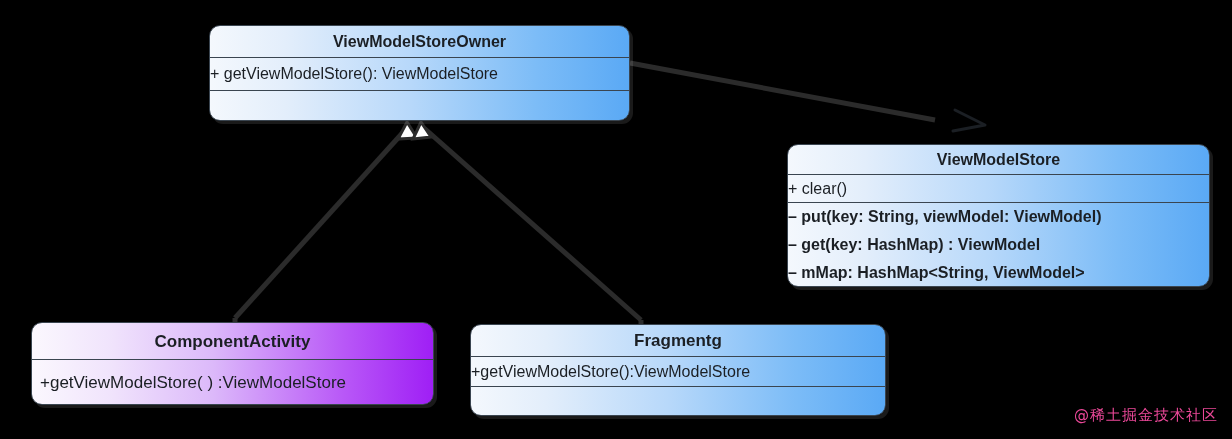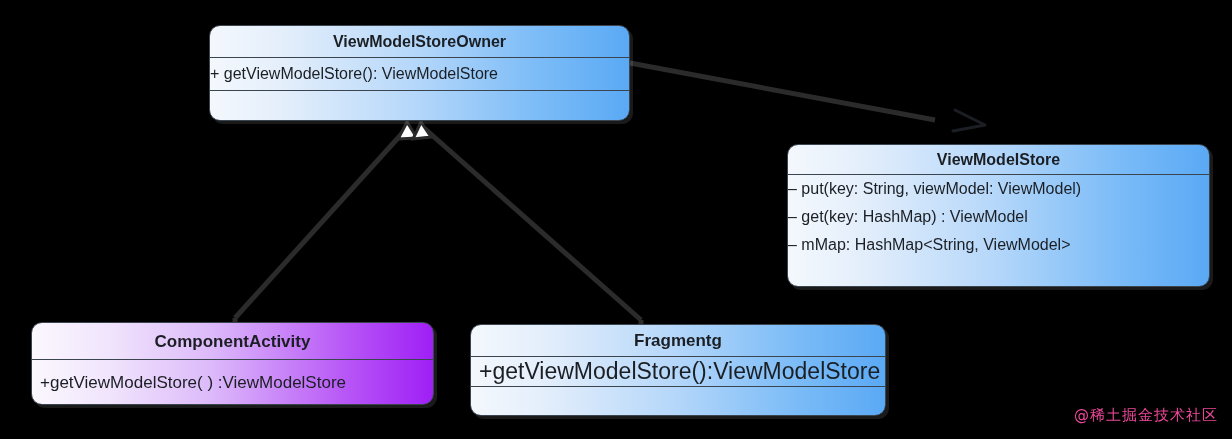--- a/index.html
+++ b/index.html
@@ -58,29 +58,29 @@
   
   #box-vmso { left: 209px; top: 25px; width: 421px; height: 96px; }
   #box-vmso .cls-header { height: 31px; font-size: 16px; }
   #box-vmso .r1 { height: 32px; font-size: 16px; }
   #box-vmso .r2 { height: 31px; }
 
   #box-vms { left: 787px; top: 124px; width: 423px; height: 143px; margin-top: 20px; }
   #box-vms .cls-header { height: 29px; font-size: 16px; }
   #box-vms .r1 { height: 27px; font-size: 16px; }
   #box-vms .rowset { height: 85px; }
-  #box-vms .rowset .cls-row { height: 28px; font-size: 16px; }
+  #box-vms .rowset .cls-row { height: 28px; font-size: 16px; font-weight: bold; }
 
   #box-ca { left: 31px; top: 322px; width: 403px; height: 83px; }
   #box-ca .cls-header { height: 36px; font-size: 17px; }
   #box-ca .r1 { height: 45px; font-size: 17px; padding-left: 8px; }
 
   #box-frag { left: 470px; top: 324px; width: 416px; height: 92px; }
   #box-frag .cls-header { height: 31px; font-size: 17px; text-align: right; }
-  #box-frag .r1 { height: 29px; font-size: 23px; padding-left: 8px; }
+  #box-frag .r1 { height: 29px; font-size: 16px; }
   #box-frag .r2 { height: 31px; }
 
   #connectors {
     position: absolute;
     left: 0; top: 0;
     width: 1232px;
     height: 439px;
     pointer-events: none;
   }
   #watermark {
@@ -124,20 +124,23 @@
     <div class="cls-compartment cls-sep">
       <div class="cls-row r1">+ getViewModelStore(): ViewModelStore</div>
     </div>
     <div class="cls-compartment">
       <div class="cls-row r2"></div>
     </div>
   </div>
 
   <div id="box-vms" class="uml-class grad-blue">
     <div class="cls-header">ViewModelStore</div>
+    <div class="cls-compartment cls-sep">
+      <div class="cls-row r1">+ clear()</div>
+    </div>
     <div class="cls-compartment rowset">
       <div class="cls-row">– put(key: String, viewModel: ViewModel)</div>
       <div class="cls-row">– get(key: HashMap) : ViewModel</div>
       <div class="cls-row">– mMap: HashMap&lt;String, ViewModel&gt;</div>
     </div>
   </div>
 
   <div id="box-ca" class="uml-class grad-purple">
     <div class="cls-header">ComponentActivity</div>
     <div class="cls-compartment">

